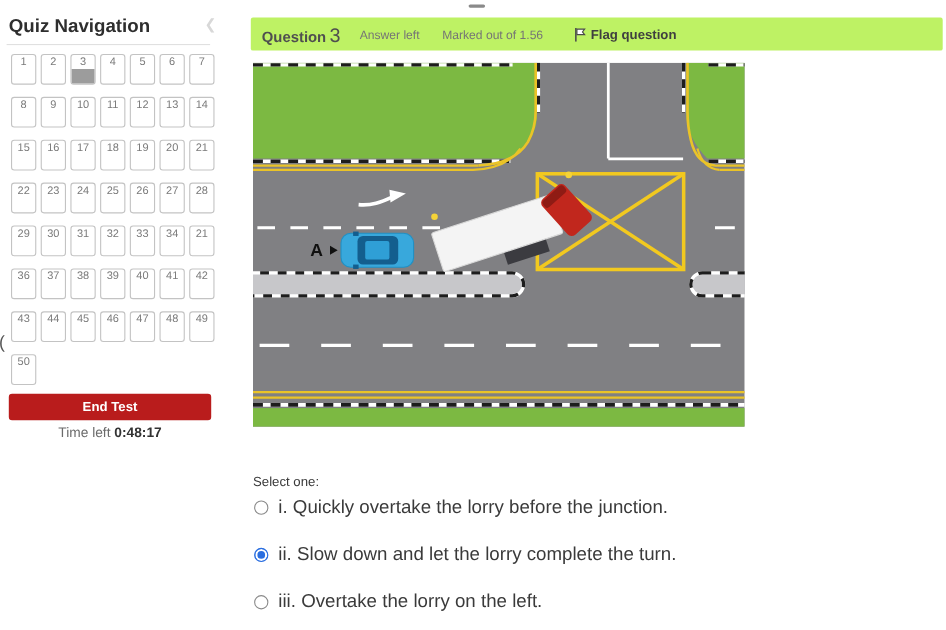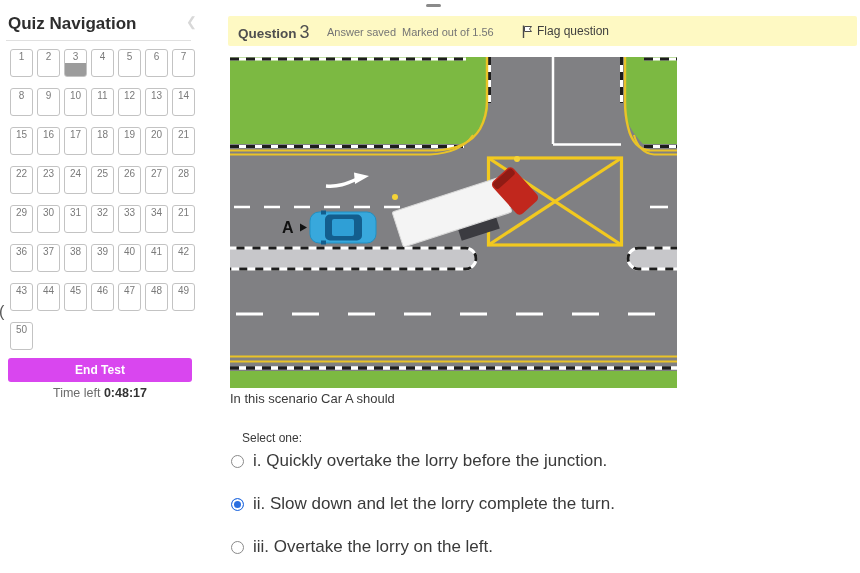--- a/index.html
+++ b/index.html
@@ -17,42 +17,42 @@
   .sb-title { font-size:17px; font-weight:bold; color:#2e2e2e; }
   .sb-rule { position:absolute; left:-2px; top:26px; width:185px; border-top:1px solid #e0e0e0; }
   .collapse-ic { position:absolute; left:178px; top:0px; color:#d8d8d8; font-size:13px; cursor:pointer; }
   .qgrid { position:absolute; left:2px; top:35px; display:grid;
     grid-template-columns:repeat(7,23px); column-gap:4px; row-gap:11px; }
   .qbtn { width:23px; height:28px; border:1px solid #c3c3c3; border-radius:3px;
     background:#fff; color:#7a7a7a; font-size:10px; font-family:inherit;
     display:flex; justify-content:center; align-items:flex-start; padding-top:1px; cursor:pointer; }
   .qbtn.current { background:linear-gradient(#fff 50%, #9c9c9c 50%); }
   .endtest { position:absolute; left:0px; top:344px; width:184px; height:24px;
-    background:#d946ef; color:#fff; font-weight:bold; font-size:12px; border:none;
+    background:#b91c1c; color:#fff; font-weight:bold; font-size:12px; border:none;
     border-radius:3px; cursor:pointer; font-family:inherit; }
   .timeleft { position:absolute; left:0px; top:372px; width:184px; text-align:center;
     font-size:12.5px; color:#6b6b6b; }
   .timeleft b { color:#333; }
 
   
   .qheader { position:absolute; left:228px; top:16px; width:629px; height:30px;
-    background:#fef9c3; border-radius:2px; }
+    background:#bef264; border-radius:2px; }
   .qh-title { position:absolute; left:10px; top:6px; font-size:13.5px; font-weight:bold; color:#4f4f4f; }
   .qh-num { font-size:18px; font-weight:normal; margin-left:3px; }
   .qh-saved { position:absolute; left:99px; top:10px; font-size:11px; color:#757575; }
   .qh-marked { position:absolute; left:174px; top:10px; font-size:11px; color:#757575; }
-  .qh-flag { position:absolute; left:294px; top:8px; font-size:12px; font-weight:normal;
+  .qh-flag { position:absolute; left:294px; top:8px; font-size:12px; font-weight:bold;
     color:#3f3f3f; cursor:pointer; display:flex; align-items:center; gap:4px; }
 
   
   .scene { position:absolute; left:230px; top:57px; width:447px; height:331px; }
 
   
   .qtext { position:absolute; left:230px; top:391px; font-size:13px; color:#3a3a3a; }
-  .qselect { position:absolute; left:230px; top:431px; font-size:12px; color:#3a3a3a;margin-left:12px; }
+  .qselect { position:absolute; left:230px; top:431px; font-size:12px; color:#3a3a3a; }
   .opts { position:absolute; left:231px; top:451px; }
   .option { display:flex; align-items:center; gap:9px; margin-bottom:23px; cursor:pointer; }
   .radio { width:13px; height:13px; border-radius:50%; border:1px solid #8a8a8a;
     background:#fff; flex:0 0 13px; }
   .radio.selected { border-color:#2b6fe0; background:#2b6fe0; box-shadow:inset 0 0 0 2px #fff; }
   .opt-label { font-size:17px; color:#3a3a3a; }
 </style>
 </head>
 <body>
 
@@ -121,21 +121,21 @@
     <div class="timeleft">
       <span>Time left</span>
       <b>0:48:17</b>
     </div>
   </div>
 
   <div class="qheader">
     <div class="qh-title">
       <span>Question</span><span class="qh-num">3</span>
     </div>
-    <div class="qh-saved">Answer saved</div>
+    <div class="qh-saved">Answer left</div>
     <div class="qh-marked">Marked out of 1.56</div>
     <div class="qh-flag">
       <svg width="11" height="13" viewBox="0 0 11 13">
         <line x1="1.5" y1="0.5" x2="1.5" y2="13" stroke="#4a4a4a" stroke-width="1.4"></line>
         <path d="M2.5,1.5 H9.5 L7.5,4 L9.5,6.5 H2.5 Z" fill="#fff" stroke="#4a4a4a" stroke-width="1"></path>
       </svg>
       <span>Flag question</span>
     </div>
   </div>
 
@@ -219,21 +219,20 @@
       <rect x="15" y="2.5" width="37" height="26" rx="5" fill="#135e8e"></rect>
       <rect x="22" y="7" width="22" height="17" rx="2" fill="#2f9fd6"></rect>
       <rect x="11" y="-1.5" width="5" height="4" fill="#135e8e"></rect>
       <rect x="11" y="28.5" width="5" height="4" fill="#135e8e"></rect>
     </g>
 
     <text x="52" y="176" font-size="16" font-weight="bold" fill="#111" font-family="Liberation Sans, sans-serif">A</text>
     <polygon points="70,166.5 77,170.5 70,174.5" fill="#111"></polygon>
   </svg>
 
-  <div class="qtext">In this scenario Car A should</div>
   <div class="qselect">Select one:</div>
   <div class="opts">
       <div class="option">
         <span class="radio"></span>
         <span class="opt-label">i. Quickly overtake the lorry before the junction.</span>
       </div>
       <div class="option">
         <span class="radio selected"></span>
         <span class="opt-label">ii. Slow down and let the lorry complete the turn.</span>
       </div>

